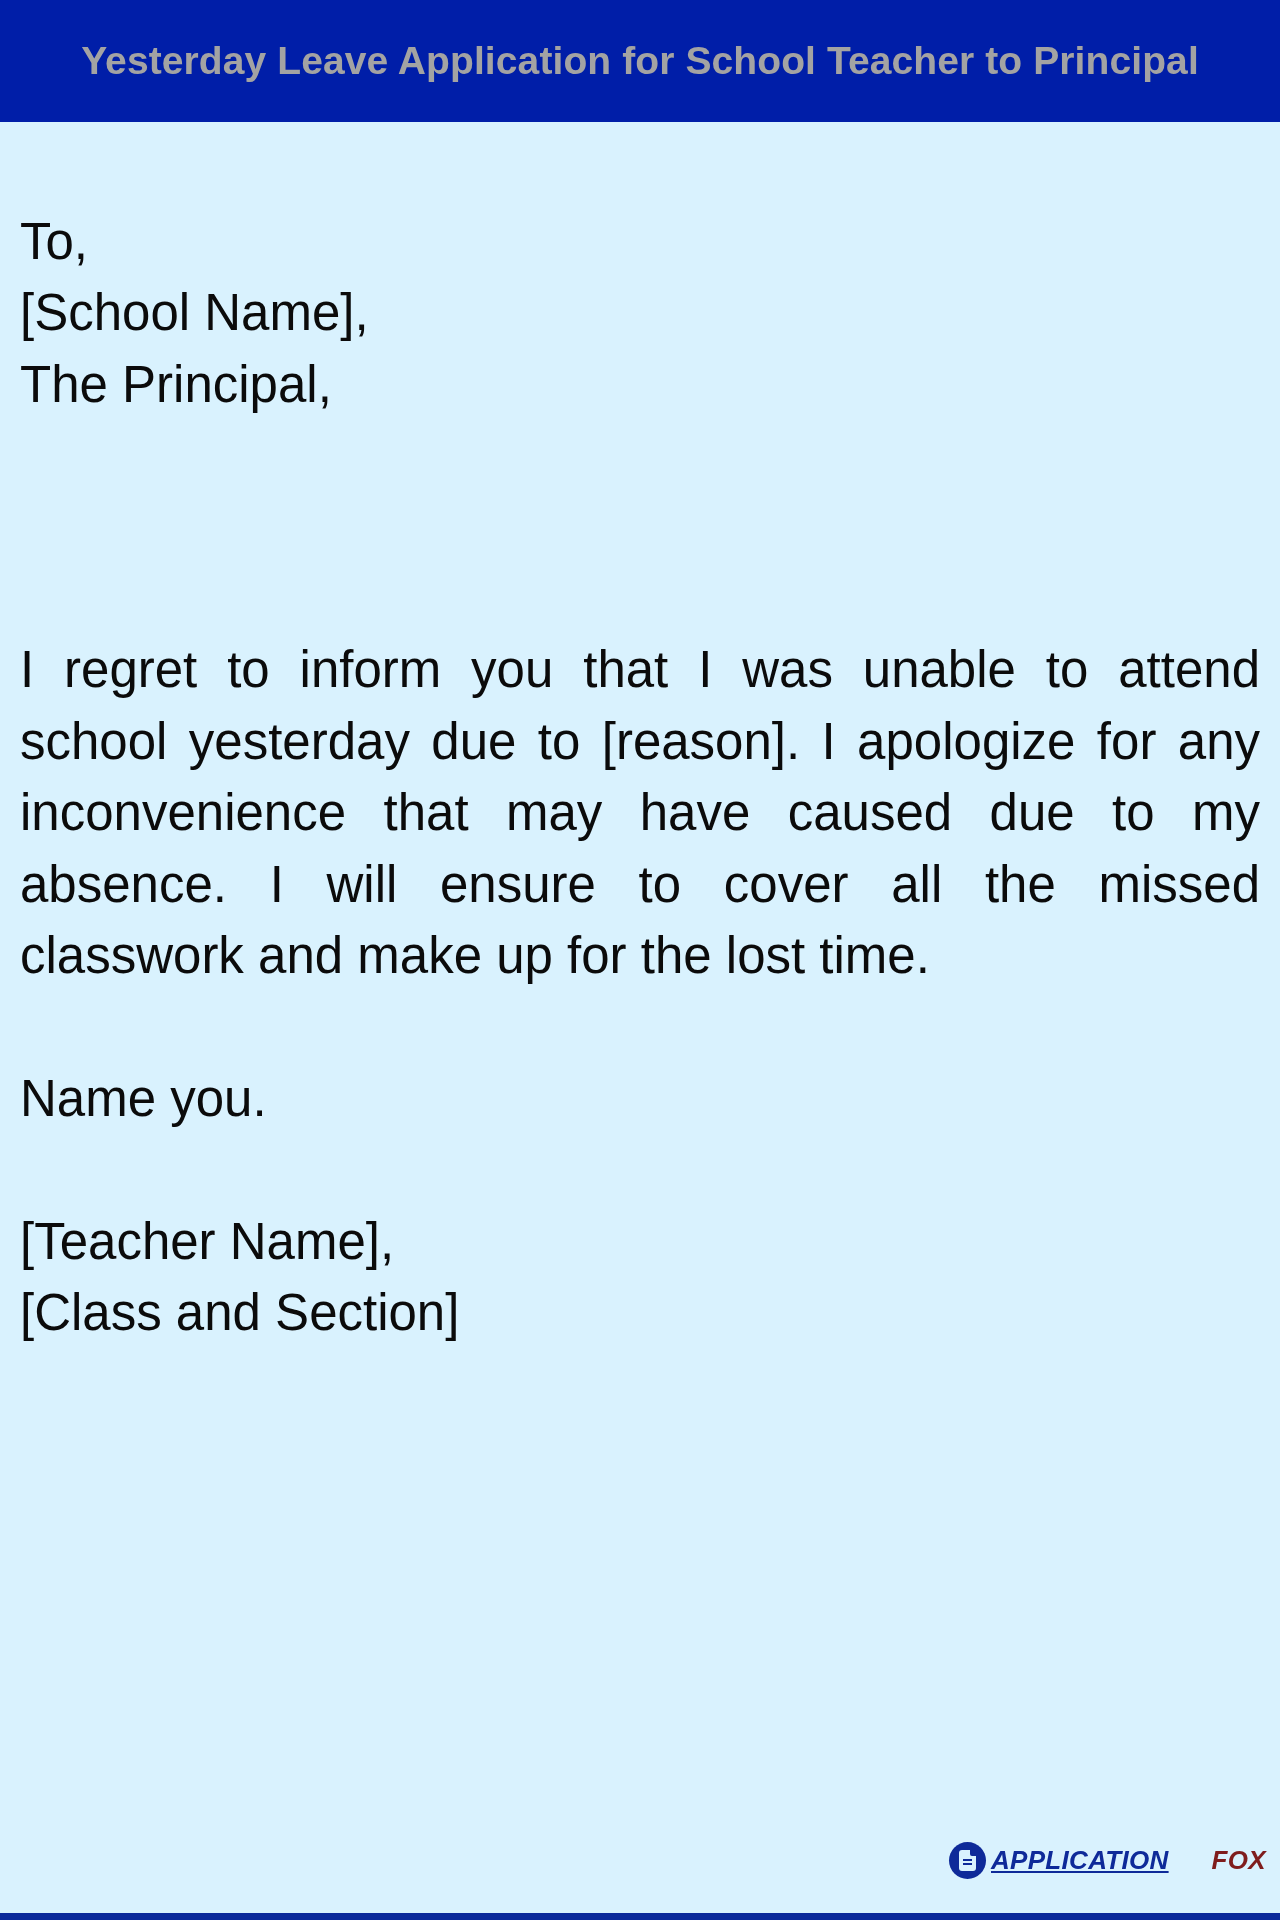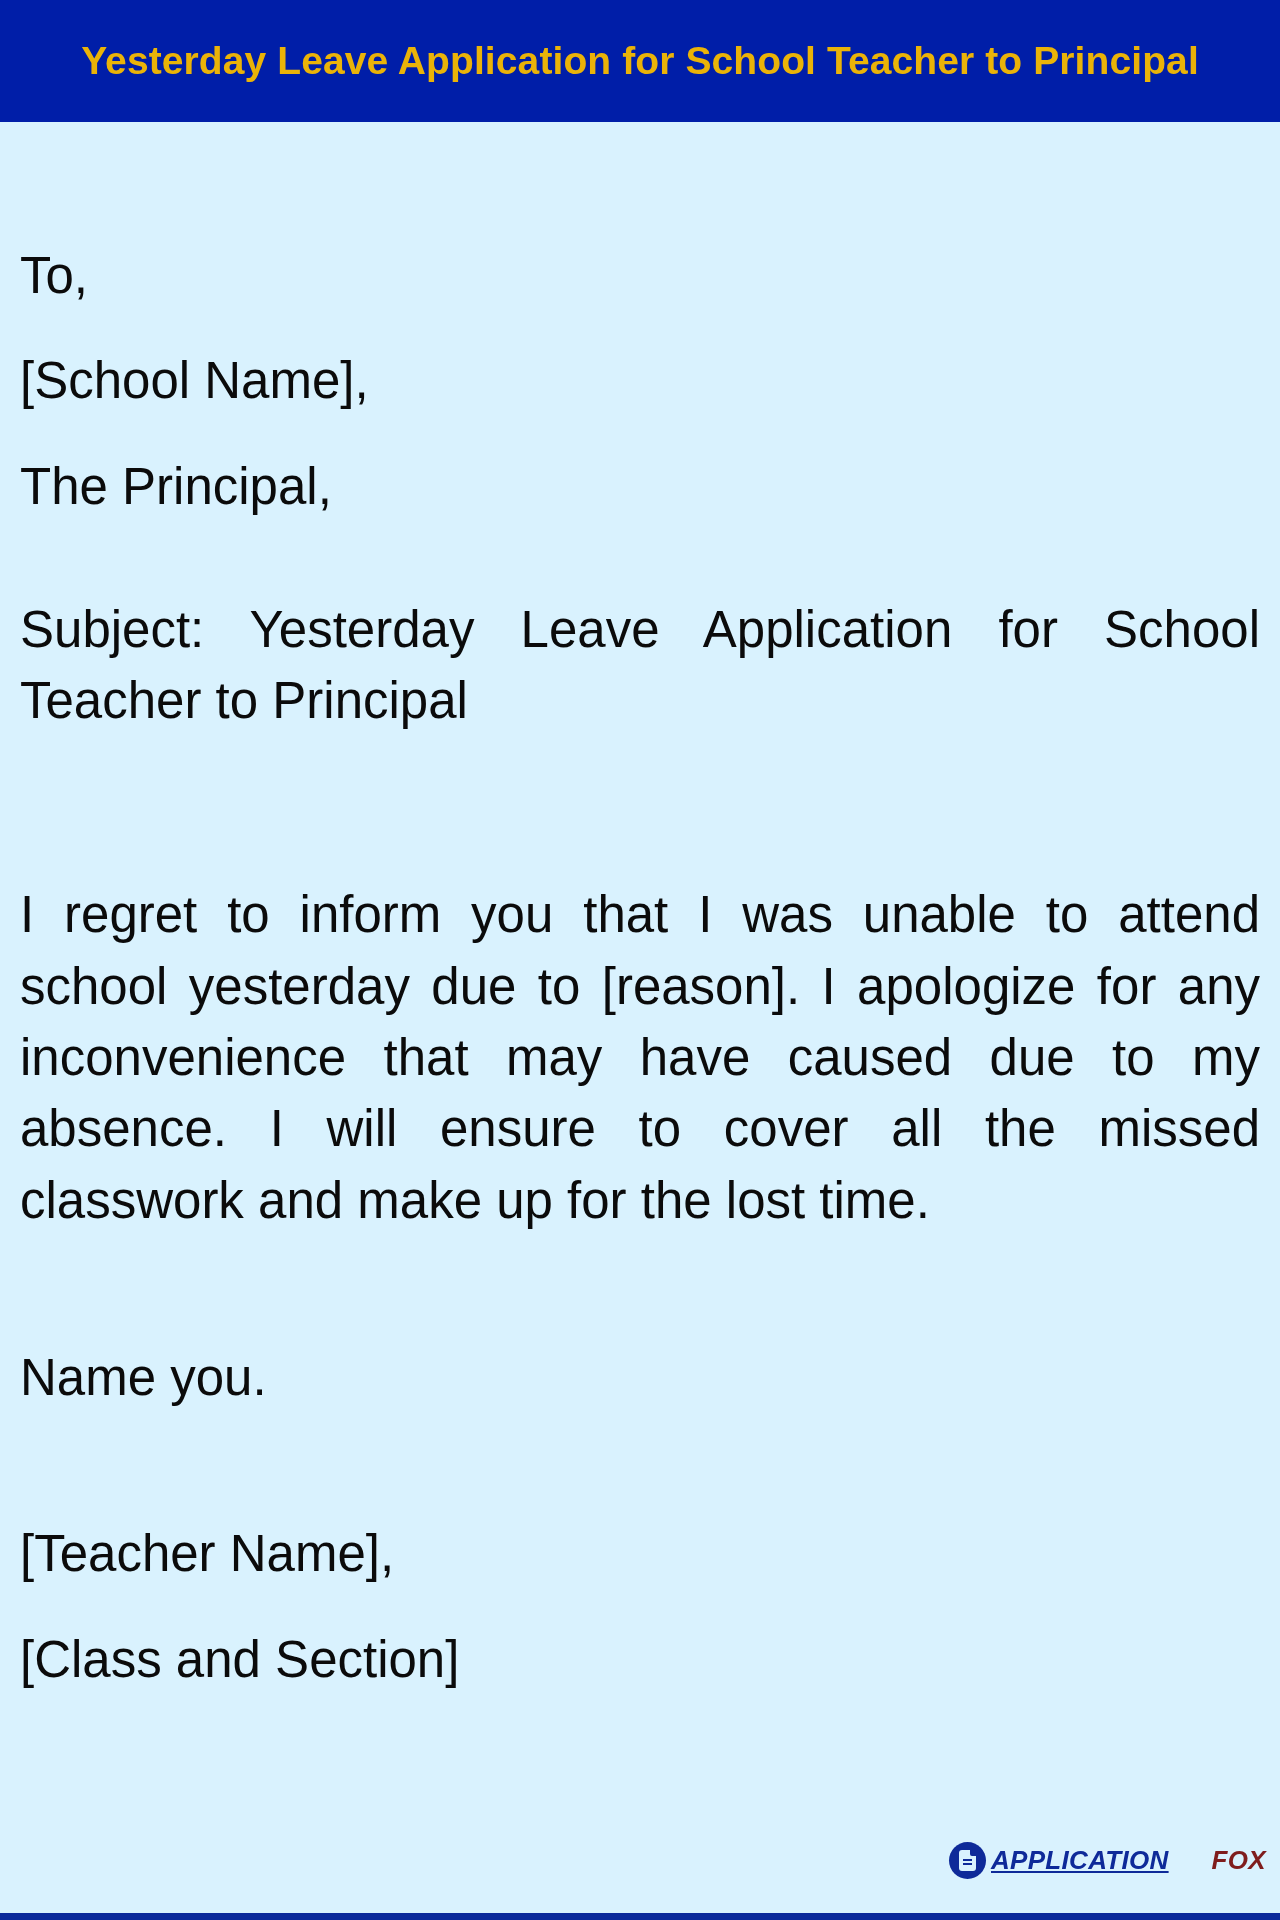--- a/index.html
+++ b/index.html
@@ -1,20 +1,20 @@
 <!DOCTYPE html>
 <html><head>
 <meta charset="utf-8">
 <style>
   html, body { margin:0; padding:0; }
   body { width:1280px; height:1920px; background:#d9f2fe; position:relative; overflow:hidden; font-family:"DejaVu Sans", sans-serif; }
   .header { position:absolute; left:0; top:0; width:1280px; height:122px; background:#001ea8; display:flex; align-items:center; justify-content:center; }
-  .header h1 { margin:16px; color:#eab308; font-family:"Liberation Sans", sans-serif; font-weight:bold; font-size:39px; letter-spacing:0.1px; white-space:nowrap; }
+  .header h1 { margin:16px; color:#a3a3a3; font-family:"Liberation Sans", sans-serif; font-weight:bold; font-size:39px; letter-spacing:0.1px; white-space:nowrap; }
   .letter { position:absolute; left:20px; top:206px; width:1240px; color:#0b0b0b; font-family:"Liberation Sans", sans-serif; font-size:51px; line-height:71.4px; }
-  .line { display:block; white-space:nowrap;margin-top:34px; }
+  .line { display:block; white-space:nowrap; }
   .gap { display:block; height:71.4px; }
   .justify { display:block; text-align:justify; text-align-last:left; white-space:normal; }
   .brand { position:absolute; left:949px; top:1840px; height:40px; display:flex; align-items:center; }
   .brand-icon { width:37px; height:37px; border-radius:50%; background:#0e2a99; position:relative; margin-right:5px; }
   .brand-icon .doc { position:absolute; left:10px; top:8px; width:17px; height:21px; background:#d9f2fe; border-radius:3px; }
   .brand-icon .doc::after { content:""; position:absolute; right:0; top:0; width:6px; height:6px; background:#0e2a99; border-bottom-left-radius:2px; }
   .brand-icon .bar { position:absolute; left:4px; width:9px; height:2px; background:#0e2a99; }
   .brand-text { font-family:"Liberation Sans", sans-serif; font-style:italic; font-weight:bold; font-size:26px; letter-spacing:0.3px; }
   .brand-a { color:#0e2a99;text-decoration:underline; }
   .brand-b { color:#7f1d1d;margin-left:43px; }
@@ -27,21 +27,20 @@
   <h1>Yesterday Leave Application for School Teacher to Principal</h1>
 </div>
 
 <div class="letter">
   <div>
     <span class="line">To,</span>
     <span class="line">[School Name],</span>
     <span class="line">The Principal,</span>
   </div>
   <span class="gap"></span>
-  <span class="justify">Subject: Yesterday Leave Application for School Teacher to Principal</span>
   <span class="gap"></span>
   <span class="gap"></span>
   <span class="justify">I regret to inform you that I was unable to attend school yesterday due to [reason]. I apologize for any inconvenience that may have caused due to my absence. I will ensure to cover all the missed classwork and make up for the lost time.</span>
   <span class="gap"></span>
   <span class="line">Name you.</span>
   <span class="gap"></span>
   <div>
     <span class="line">[Teacher Name],</span>
     <span class="line">[Class and Section]</span>
   </div>

